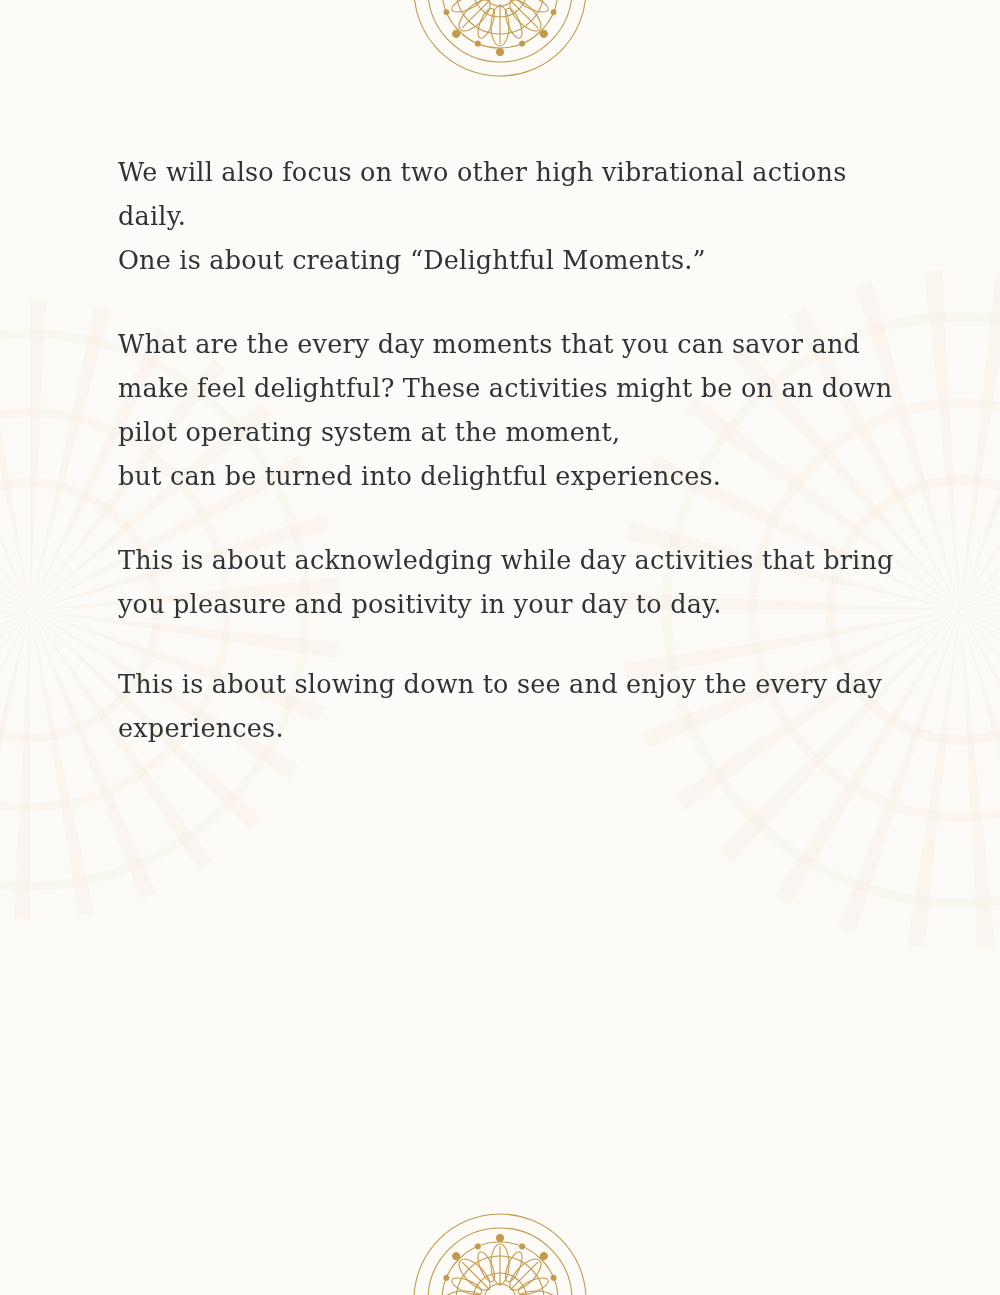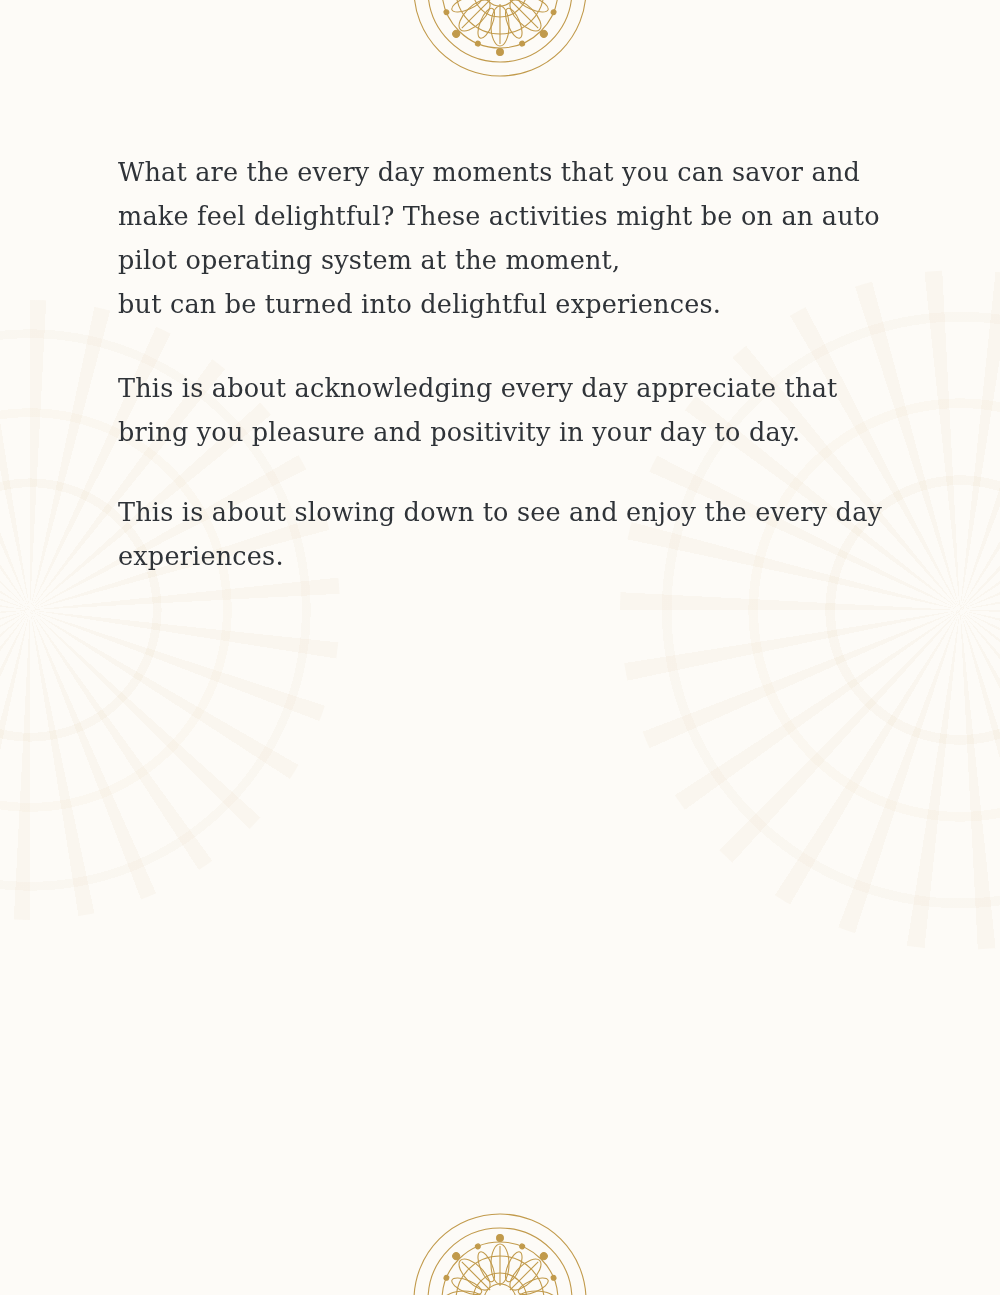--- a/index.html
+++ b/index.html
@@ -158,23 +158,25 @@
         <g transform="rotate(337.5 100 100)">
             <ellipse cx="100" cy="64" rx="6" ry="16"></ellipse>
             <circle cx="100" cy="42" r="2.4" fill="#c19a4b"></circle>
           </g>
       </g>
     </g>
   </svg>
 </div>
 
 <main class="page-body">
-  <p class="para">What are the every day moments that you can savor and make feel delightful? These activities might be on an auto pilot operating system at the moment,
+  <p class="para">We will also focus on two other high vibrational actions daily.
+One is about creating “Delightful Moments.”</p>
+  <p class="para">What are the every day moments that you can savor and make feel delightful? These activities might be on an down pilot operating system at the moment,
 but can be turned into delightful experiences.</p>
-  <p class="para tight">This is about acknowledging every day appreciate that bring you pleasure and positivity in your day to day.</p>
+  <p class="para tight">This is about acknowledging while day activities that bring you pleasure and positivity in your day to day.</p>
   <p class="para">This is about slowing down to see and enjoy the every day experiences.</p>
 </main>
 
 <div class="ornament bottom">
   <svg viewBox="0 0 200 200" width="200" height="200" aria-hidden="true">
     <g stroke="#c19a4b" fill="none" stroke-width="1.1">
       <circle cx="100" cy="100" r="16"></circle>
       <circle cx="100" cy="100" r="27"></circle>
       <circle cx="100" cy="100" r="44"></circle>
       <circle cx="100" cy="100" r="58"></circle>

